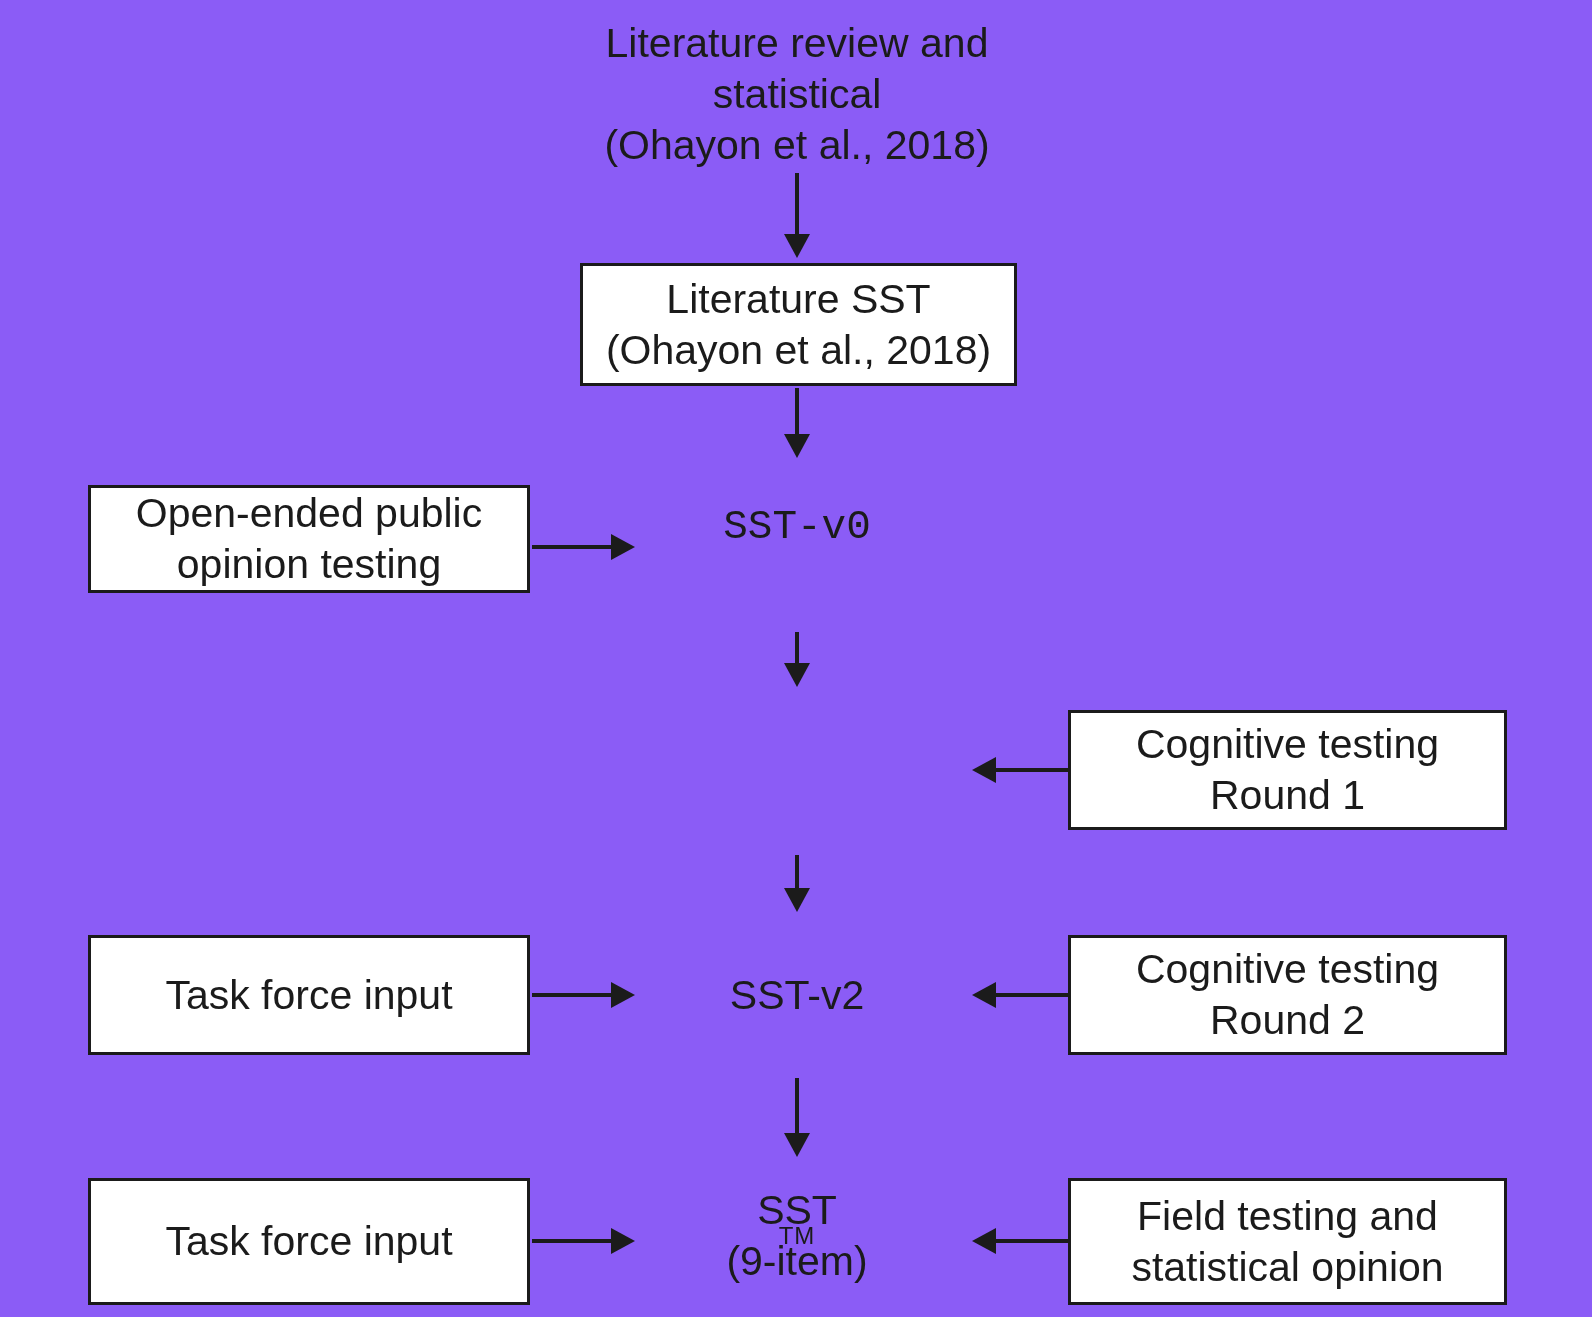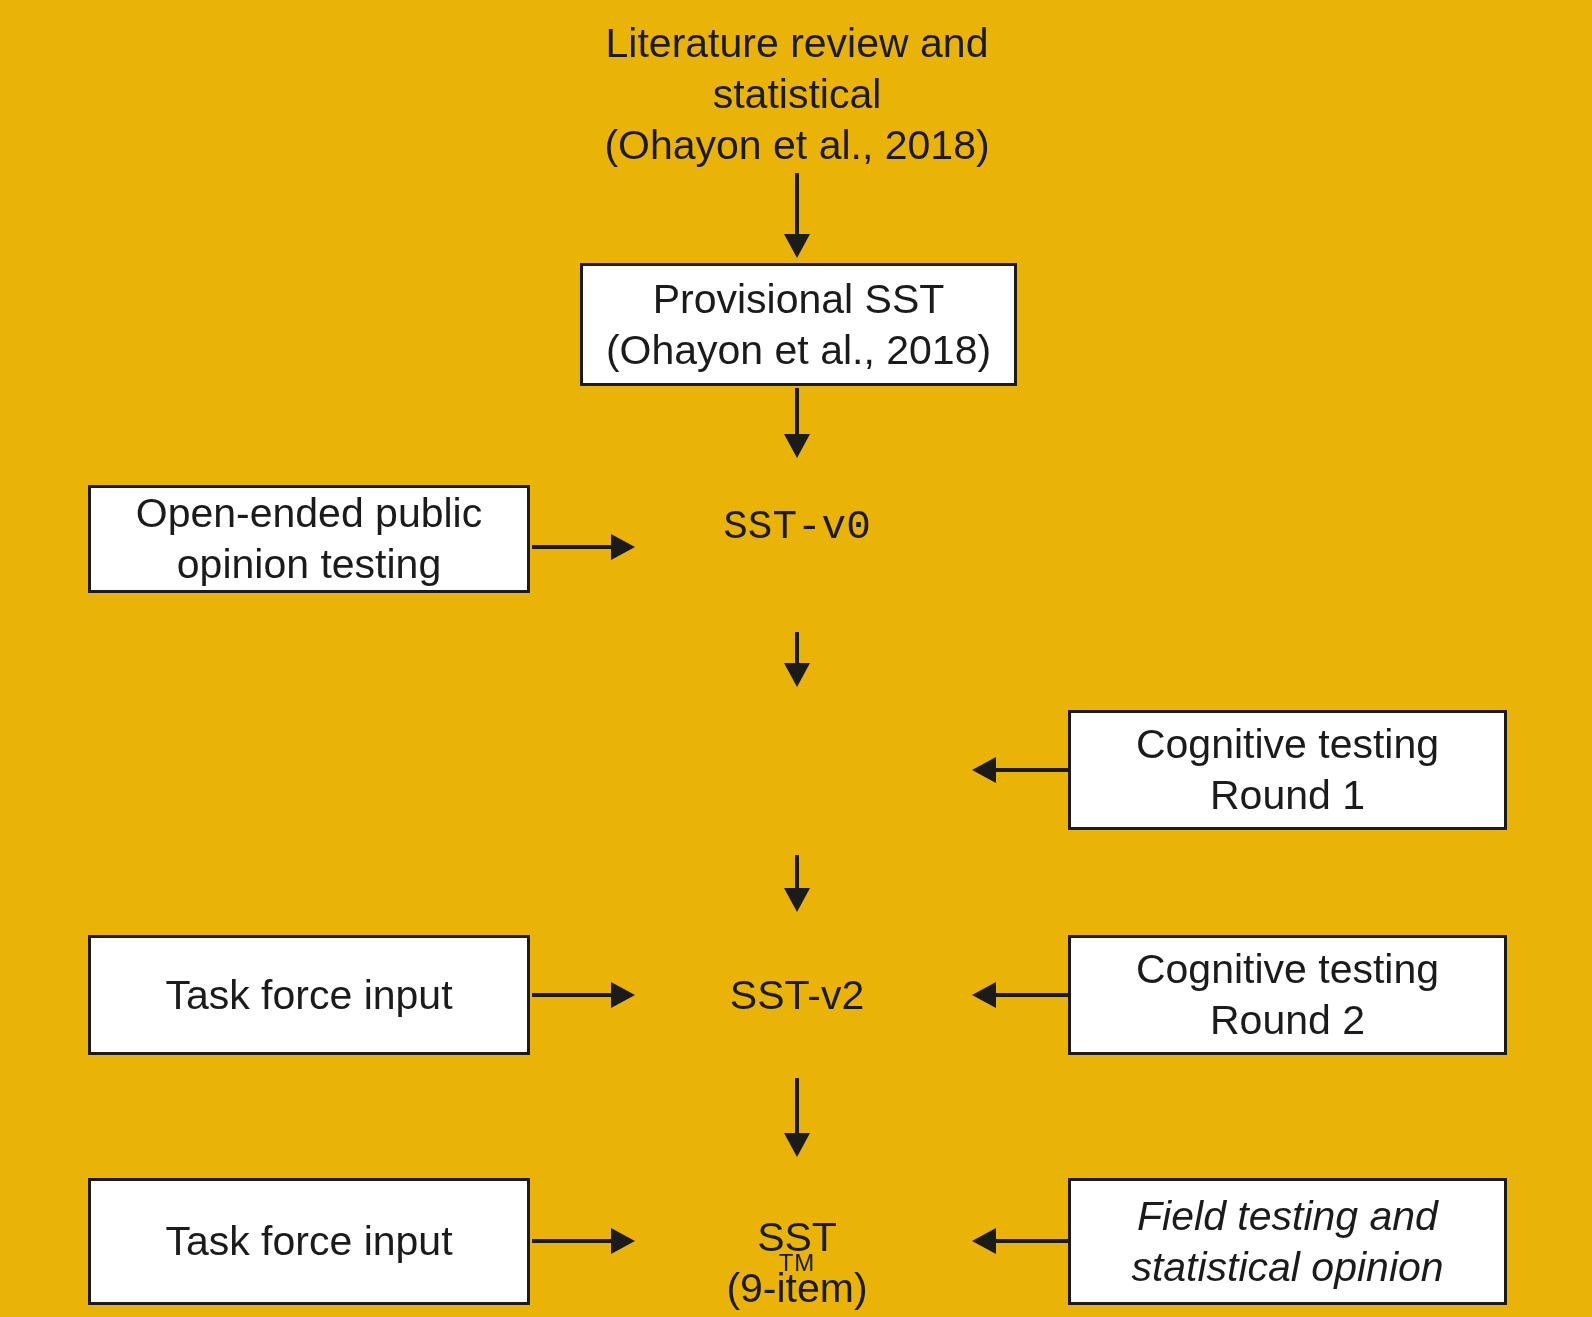--- a/index.html
+++ b/index.html
@@ -4,21 +4,21 @@
 <style>
   html, body {
     margin: 0;
     padding: 0;
     background: #ffffff;
   }
   .canvas {
     position: relative;
     width: 1592px;
     height: 1317px;
-    background: #eab308;
+    background: #8b5cf6;
     overflow: hidden;
     font-family: "Liberation Sans", sans-serif;
     color: #1b1b1b;
   }
   .txt {
     position: absolute;
     text-align: center;
     font-size: 41px;
     line-height: 51px;
     white-space: nowrap;
@@ -88,25 +88,25 @@
   .ha-final-right { left: 972px; top: 1228px; }
   .h-arrow .shaft-right-side { width: 72px; }
   
   .top-note        { left: 480px; top: 18px;  width: 634px; }
   .provisional-box { left: 580px; top: 263px; width: 437px; height: 123px; }
   .v0-left-box     { left: 88px;  top: 485px; width: 442px; height: 108px; }
   .v1-right-box    { left: 1068px; top: 710px; width: 439px; height: 120px; }
   .v2-left-box     { left: 88px;  top: 935px; width: 442px; height: 120px; }
   .v2-right-box    { left: 1068px; top: 935px; width: 439px; height: 120px; }
   .final-left-box  { left: 88px;  top: 1178px; width: 442px; height: 127px; }
-  .final-right-box { left: 1068px; top: 1178px; width: 439px; height: 127px; font-style: italic; }
+  .final-right-box { left: 1068px; top: 1178px; width: 439px; height: 127px; }
   .sst-v0-label    { left: 647px; top: 502px;  width: 300px; font-family: Liberation Mono, monospace; }
   .sst-v1-label    { left: 647px; top: 745px;  width: 300px; }
   .sst-v2-label    { left: 647px; top: 970px;  width: 300px; }
-  .sst-final-label { left: 647px; top: 1212px; width: 300px; }
+  .sst-final-label { left: 647px; top: 1185px; width: 300px; }
   .tm-sup {
     display: inline;
     font-size: 24px;
     line-height: 0;
     vertical-align: 17px;
     letter-spacing: 1px;
   }
 </style>
 </head>
 <body>
@@ -118,21 +118,21 @@
     <span>statistical</span>
     <span>(Ohayon et al., 2018)</span>
   </div>
 
   <div class="v-arrow a1">
     <div class="shaft"></div>
     <div class="head"></div>
   </div>
 
   <div class="box provisional-box">
-    <span>Provisional SST</span>
+    <span>Literature SST</span>
     <span>(Ohayon et al., 2018)</span>
   </div>
 
   <div class="v-arrow a2">
     <div class="shaft"></div>
     <div class="head"></div>
   </div>
 
   <div class="box v0-left-box">
     <span>Open-ended public</span>

